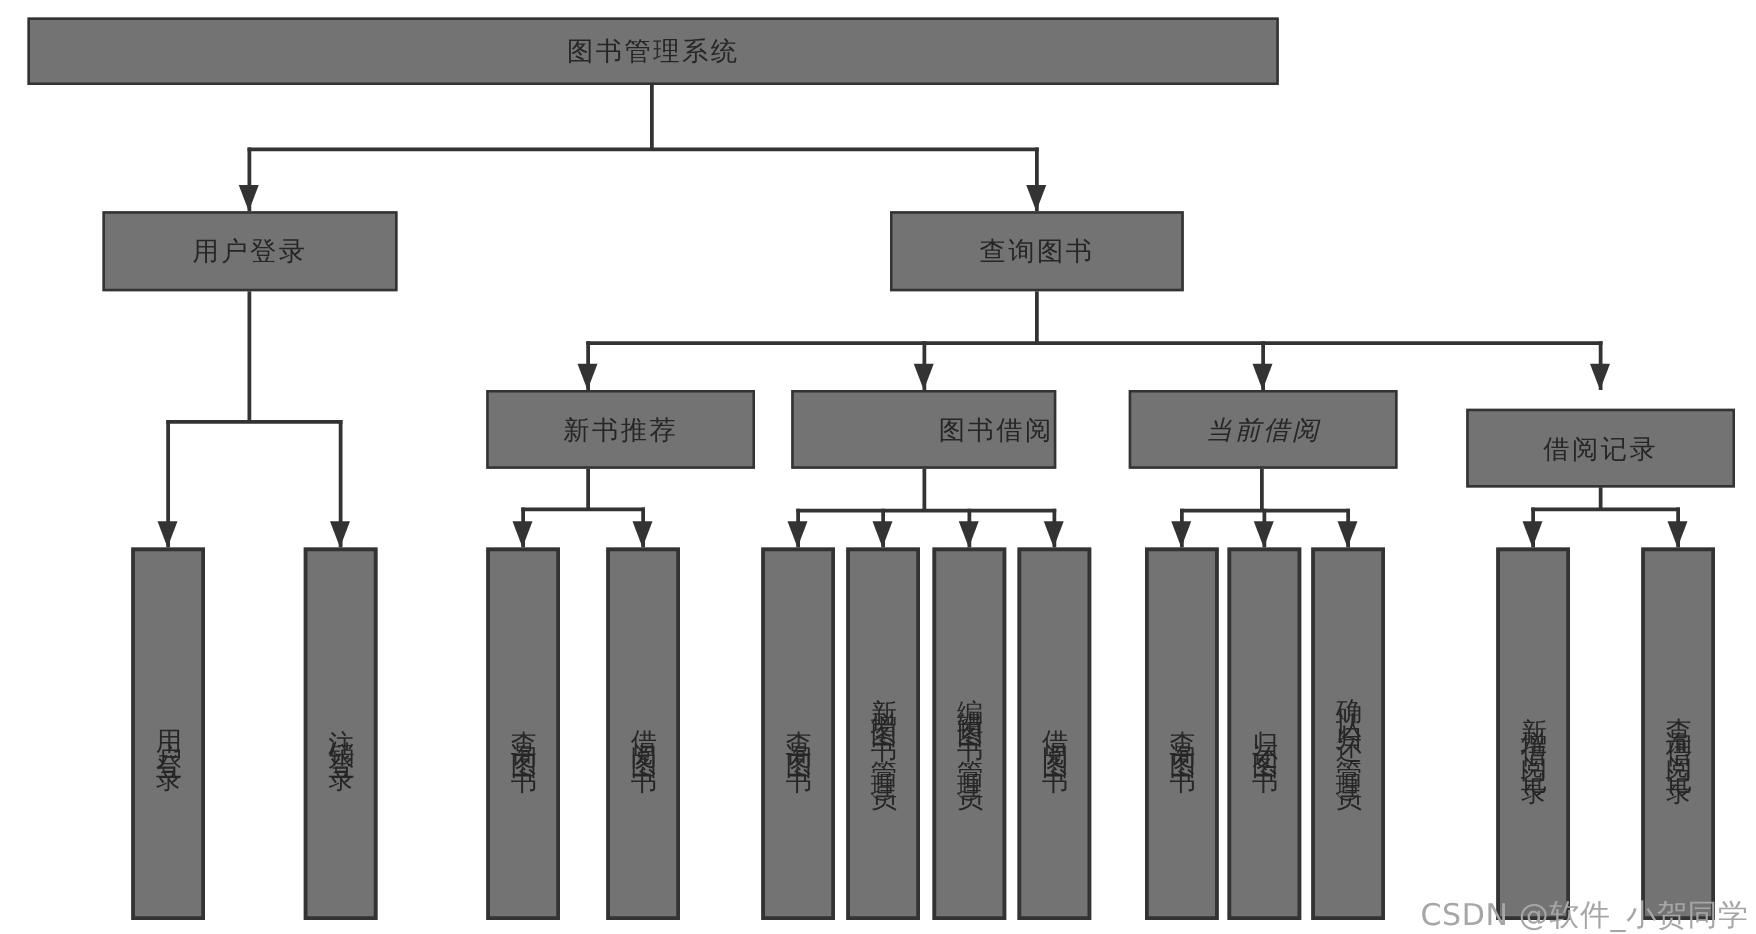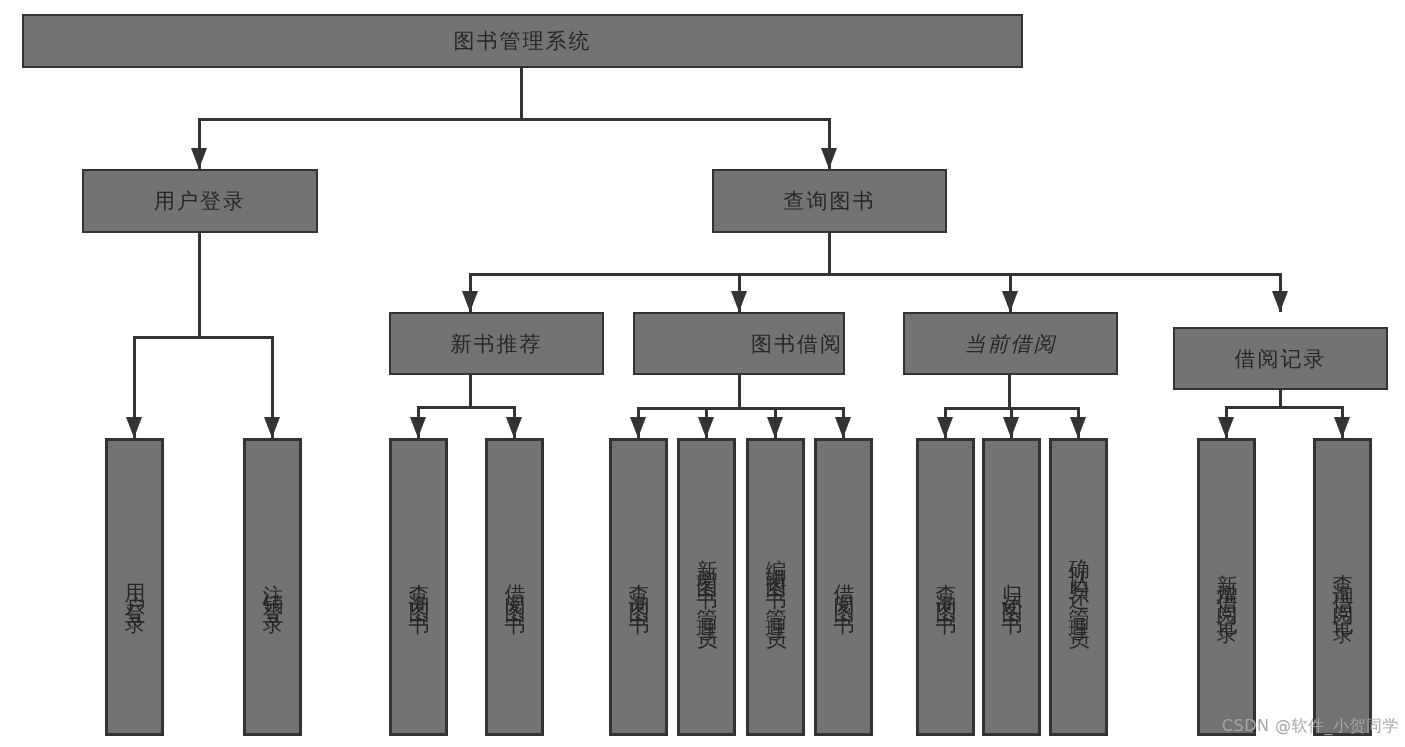--- a/index.html
+++ b/index.html
@@ -55,21 +55,21 @@
     border-left: 8px solid transparent;
     border-right: 8px solid transparent;
     border-top: 21px solid #333333;
     z-index: 1;
   }
   
   .watermark {
     position: absolute;
     right: 6px;
     top: 716px;
-    font-size: 16px;
+    font-size: 24px;
     color: #a6a6a6;
     letter-spacing: 0.5px;
     z-index: 5;
     white-space: nowrap;
   }
 </style>
 </head>
 <body>
 
 <div id="canvas">

